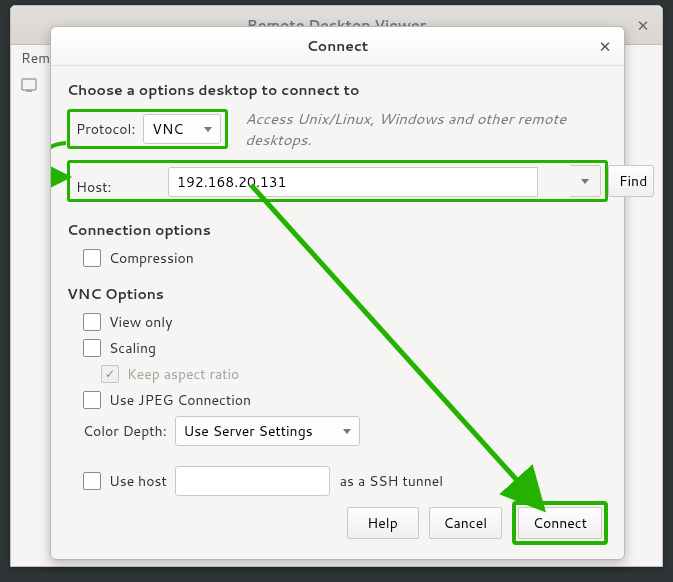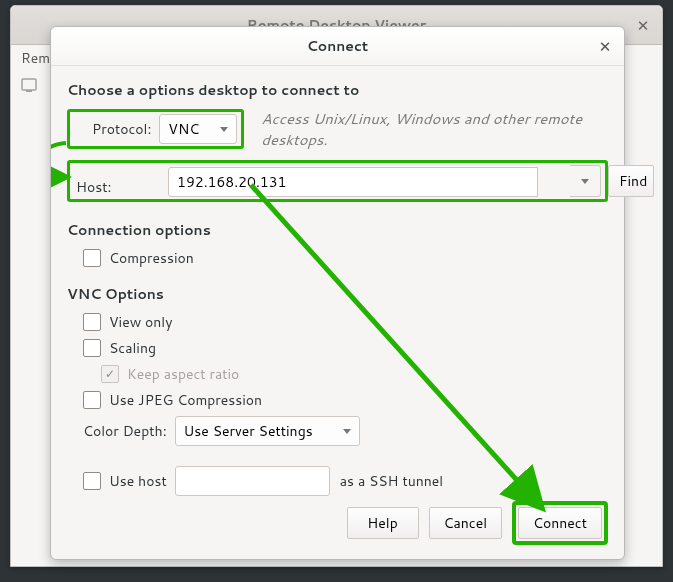--- a/index.html
+++ b/index.html
@@ -113,21 +113,21 @@
     margin-bottom: 6px;
   }
   .row.indent { padding-left: 16px; }
   .row.indent2 { padding-left: 34px; }
   .label { margin-right: 8px; }
 
   
   .hl-protocol {
     border: 3px solid #24b200;
     border-radius: 3px;
-    padding: 2px 4px 2px 22px;
+    padding: 2px 4px 2px 6px;
     display: inline-flex;
     align-items: center;
   }
   .hl-host {
     border: 3px solid #24b200;
     border-radius: 3px;
     padding: 2px 4px 2px 6px;
     display: flex;
     align-items: flex-end;
     flex: 0 0 auto;
@@ -333,21 +333,21 @@
       <span class="option-text">Scaling</span>
     </div>
 
     <div class="row indent2">
       <span class="checkbox disabled checked"></span>
       <span class="option-text disabled">Keep aspect ratio</span>
     </div>
 
     <div class="row indent">
       <span class="checkbox"></span>
-      <span class="option-text">Use JPEG Compression</span>
+      <span class="option-text">Use JPEG Connection</span>
     </div>
 
     <div class="row indent" style="margin-top:4px;">
       <span class="label">Color Depth:</span>
       <span class="combo-wrap">
         <select class="combo" style="width:185px;">
           <option>Use Server Settings</option>
         </select>
       </span>
     </div>

